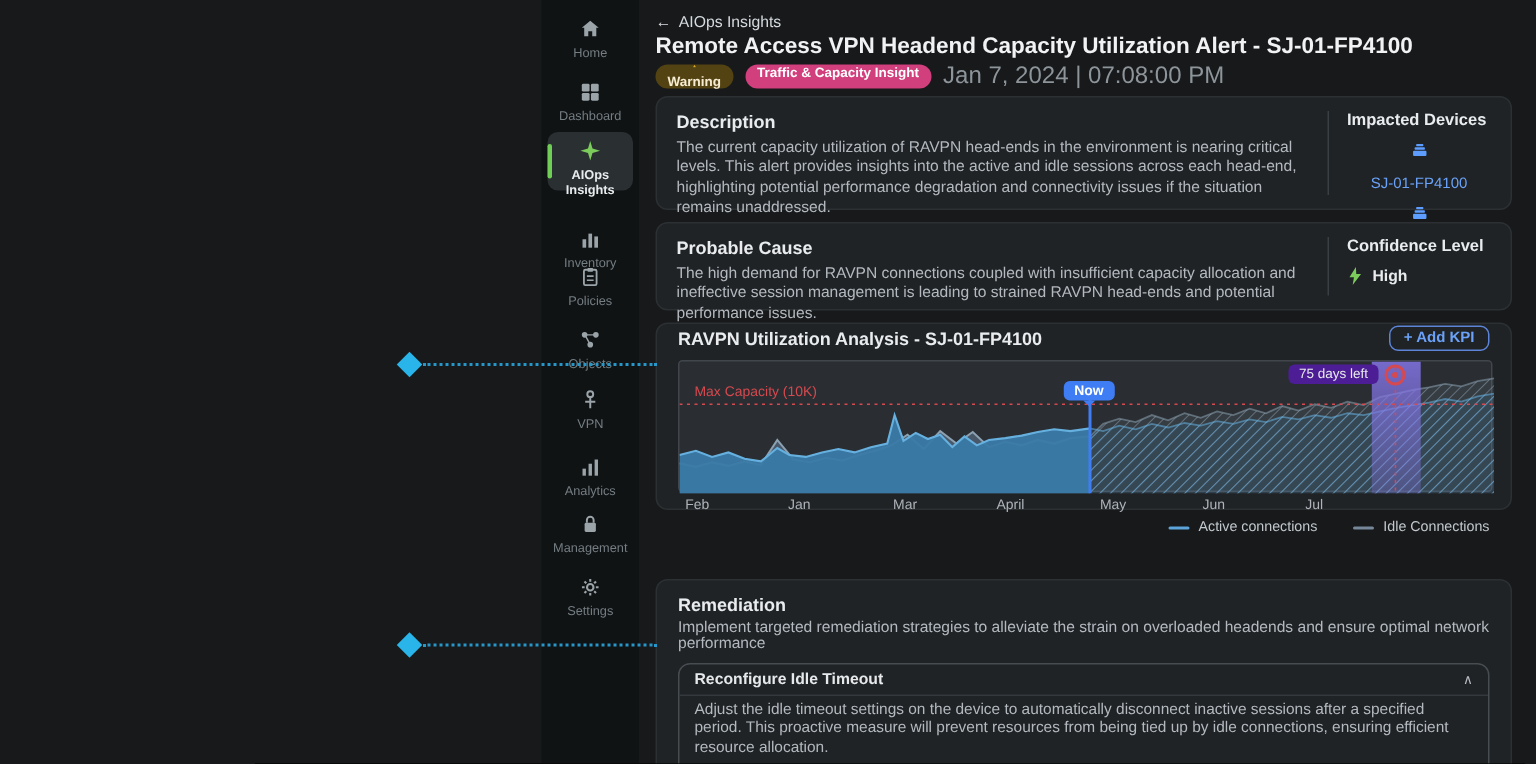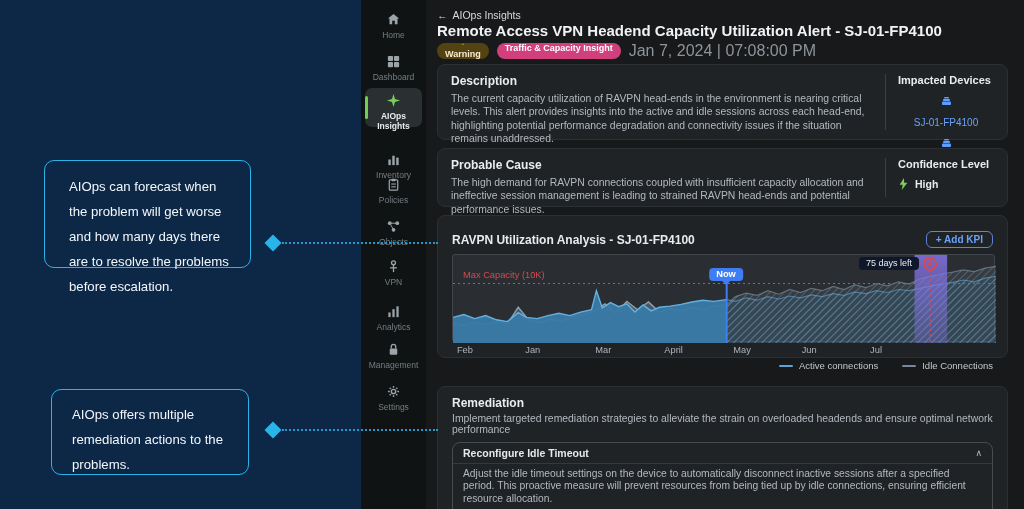--- a/index.html
+++ b/index.html
@@ -37,21 +37,21 @@
   .badges{position:absolute;left:11px;top:42px;display:flex;align-items:center;gap:8px;}
   .pill{display:inline-flex;align-items:center;gap:4px;height:16px;padding:0 8px;border-radius:9px;
         font-size:9px;font-weight:bold;color:#fff;flex-direction:column;}
   .pill-warning{background:#544312;color:#f5ecd2;}
   .pill-insight{background:#d23f7d;}
   .timestamp{font-size:16px;color:#8d949a;}
 
   .card{position:absolute;left:11px;width:571px;background:#1f2326;border:1px solid #2c3033;border-radius:8px;}
   .card-desc{top:64px;height:76px;display:flex;padding:9px 13px;}
   .card-cause{top:148px;height:59px;display:flex;padding:9px 13px;}
-  .card-chart{top:215px;height:143px;padding:15px 14px;}
+  .card-chart{top:215px;height:125px;padding:1px 14px;}
   .card-rem{top:386px;height:136px;padding:9px 14px;}
 
   .card h3{margin:0;font-size:12px;font-weight:bold;color:#e9ebed;}
   .card .body{margin-top:4px;font-size:10.4px;line-height:13.4px;color:#b3b9bf;}
   .flex1{flex:1;min-width:0;}
   .vsep{width:1px;background:#3a3f44;margin:0 12px;align-self:stretch;}
   .side{width:96px;flex-shrink:0;}
   .device-row{display:flex;align-items:center;gap:6px;margin-top:7px;cursor:pointer;flex-direction:column;}
   .device-row svg{width:11px;height:11px;flex-shrink:0;}
   .device-label{font-size:10px;color:#6aa2f8;white-space:nowrap;}
@@ -63,21 +63,21 @@
   .add-kpi{font-size:10px;font-weight:bold;color:#6ba1f8;border:1px solid #5d84d6;border-radius:6px;
            padding:2px 9px;background:transparent;cursor:pointer;}
   .plot{position:relative;margin-top:6px;width:543px;height:88px;background:#2a2e32;
         border:1px solid #41464c;border-radius:3px;}
   .plot svg{position:absolute;left:0;top:0;}
   .max-cap-label{position:absolute;left:10px;top:15px;font-size:9.3px;color:#d5494f;}
   .now-tag{position:absolute;left:273px;top:13px;transform:translateX(-50%);background:#3f7df5;color:#fff;
            font-size:9.3px;font-weight:bold;padding:1px 7px 2px;border-radius:4px;}
   .now-tag::after{content:"";position:absolute;left:50%;bottom:-4px;transform:translateX(-50%);
            border:4px solid transparent;border-top-color:#3f7df5;border-bottom:0;}
-  .days-tooltip{position:absolute;right:75px;top:2px;background:#0f172a;color:#e8eaec;font-size:9px;
+  .days-tooltip{position:absolute;right:75px;top:2px;background:#4c1d95;color:#e8eaec;font-size:9px;
            padding:1px 7px 2px;border-radius:4px;white-space:nowrap;}
   .alert-ring{position:absolute;left:470px;top:2px;width:14px;height:14px;border:2px solid #d5494f;border-radius:50%;}
   .alert-ring::after{content:"";position:absolute;left:3px;top:3px;width:4px;height:4px;background:#d5494f;border-radius:50%;}
   .x-axis{position:relative;margin-top:3px;width:543px;height:13px;}
   .x-axis span{position:absolute;top:0;font-size:9.3px;color:#aeb4ba;}
   .legend{display:flex;justify-content:flex-end;gap:24px;margin-top:2px;align-items:center;}
   .legend-item{display:flex;align-items:center;gap:6px;font-size:9.5px;color:#c2c8cd;text-align:center;}
   .legend-swatch{width:14px;height:2px;border-radius:1px;}
 
   
@@ -87,28 +87,20 @@
   .acc-title{font-size:10.5px;font-weight:bold;color:#e6e8ea;}
   .acc-chevron{font-size:9px;color:#b6bcc2;}
   .acc-body{border-top:1px solid #34393d;padding:4px 10px 0;font-size:10.3px;line-height:12.4px;color:#b3b9bf;}
   .acc-footer{display:flex;justify-content:space-between;align-items:center;padding:5px 10px 7px;}
 </style>
 </head>
 <body>
 
 <div class="stage">
 
-  <div class="left-panel">
-    <div class="callout callout-1">
-      <span>AIOps can forecast when the problem will get worse and how many days there are to resolve the problems before escalation.</span>
-    </div>
-    <div class="callout callout-2">
-      <span>AIOps offers multiple remediation actions to the problems.</span>
-    </div>
-  </div>
   <div class="connector">
     <span class="diamond d1"></span>
     <span class="dotline l1"></span>
   </div>
   <div class="connector">
     <span class="diamond d2"></span>
     <span class="dotline l2"></span>
   </div>
 
   <nav class="sidebar">

